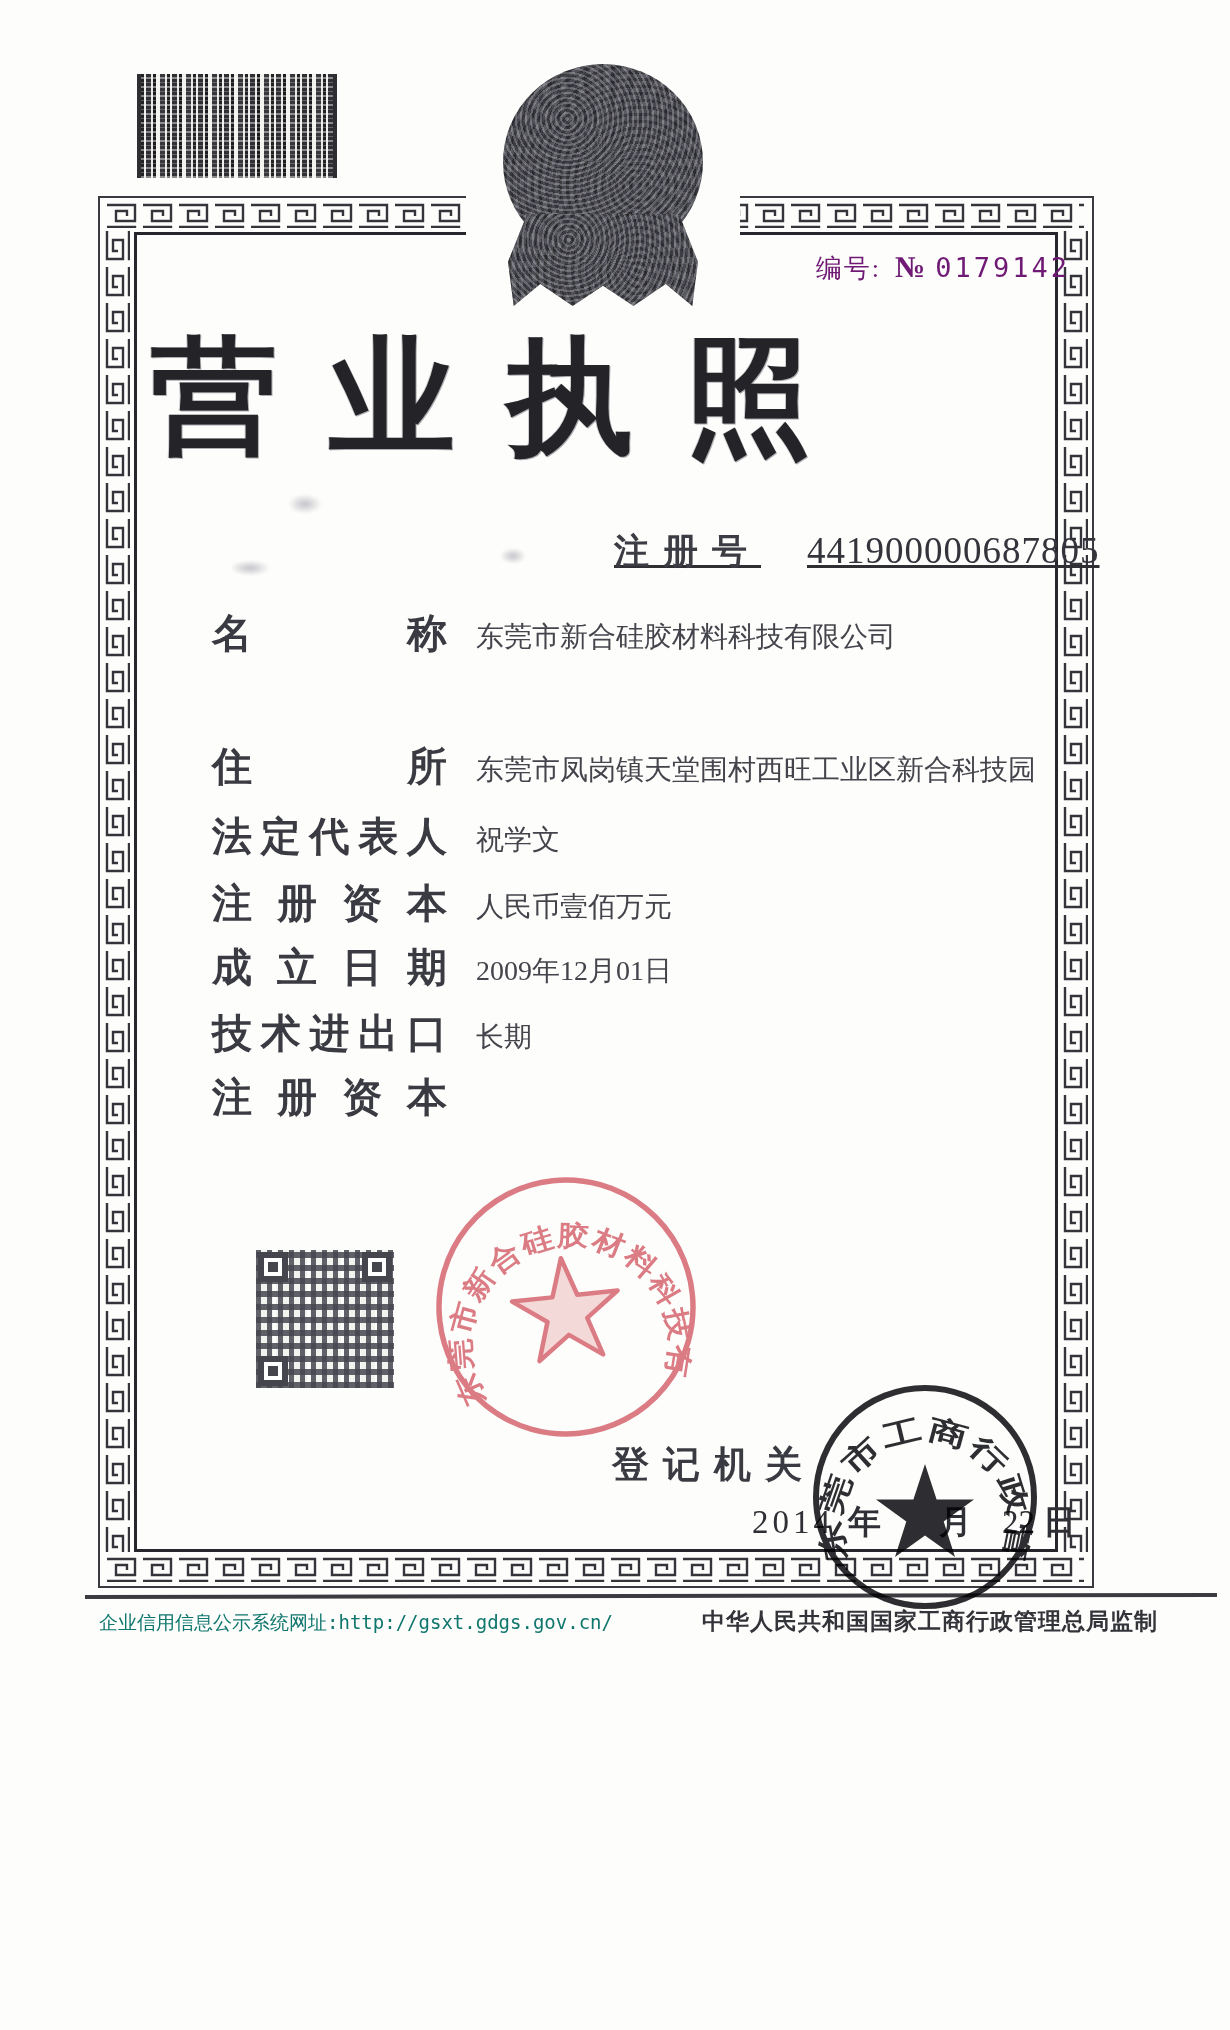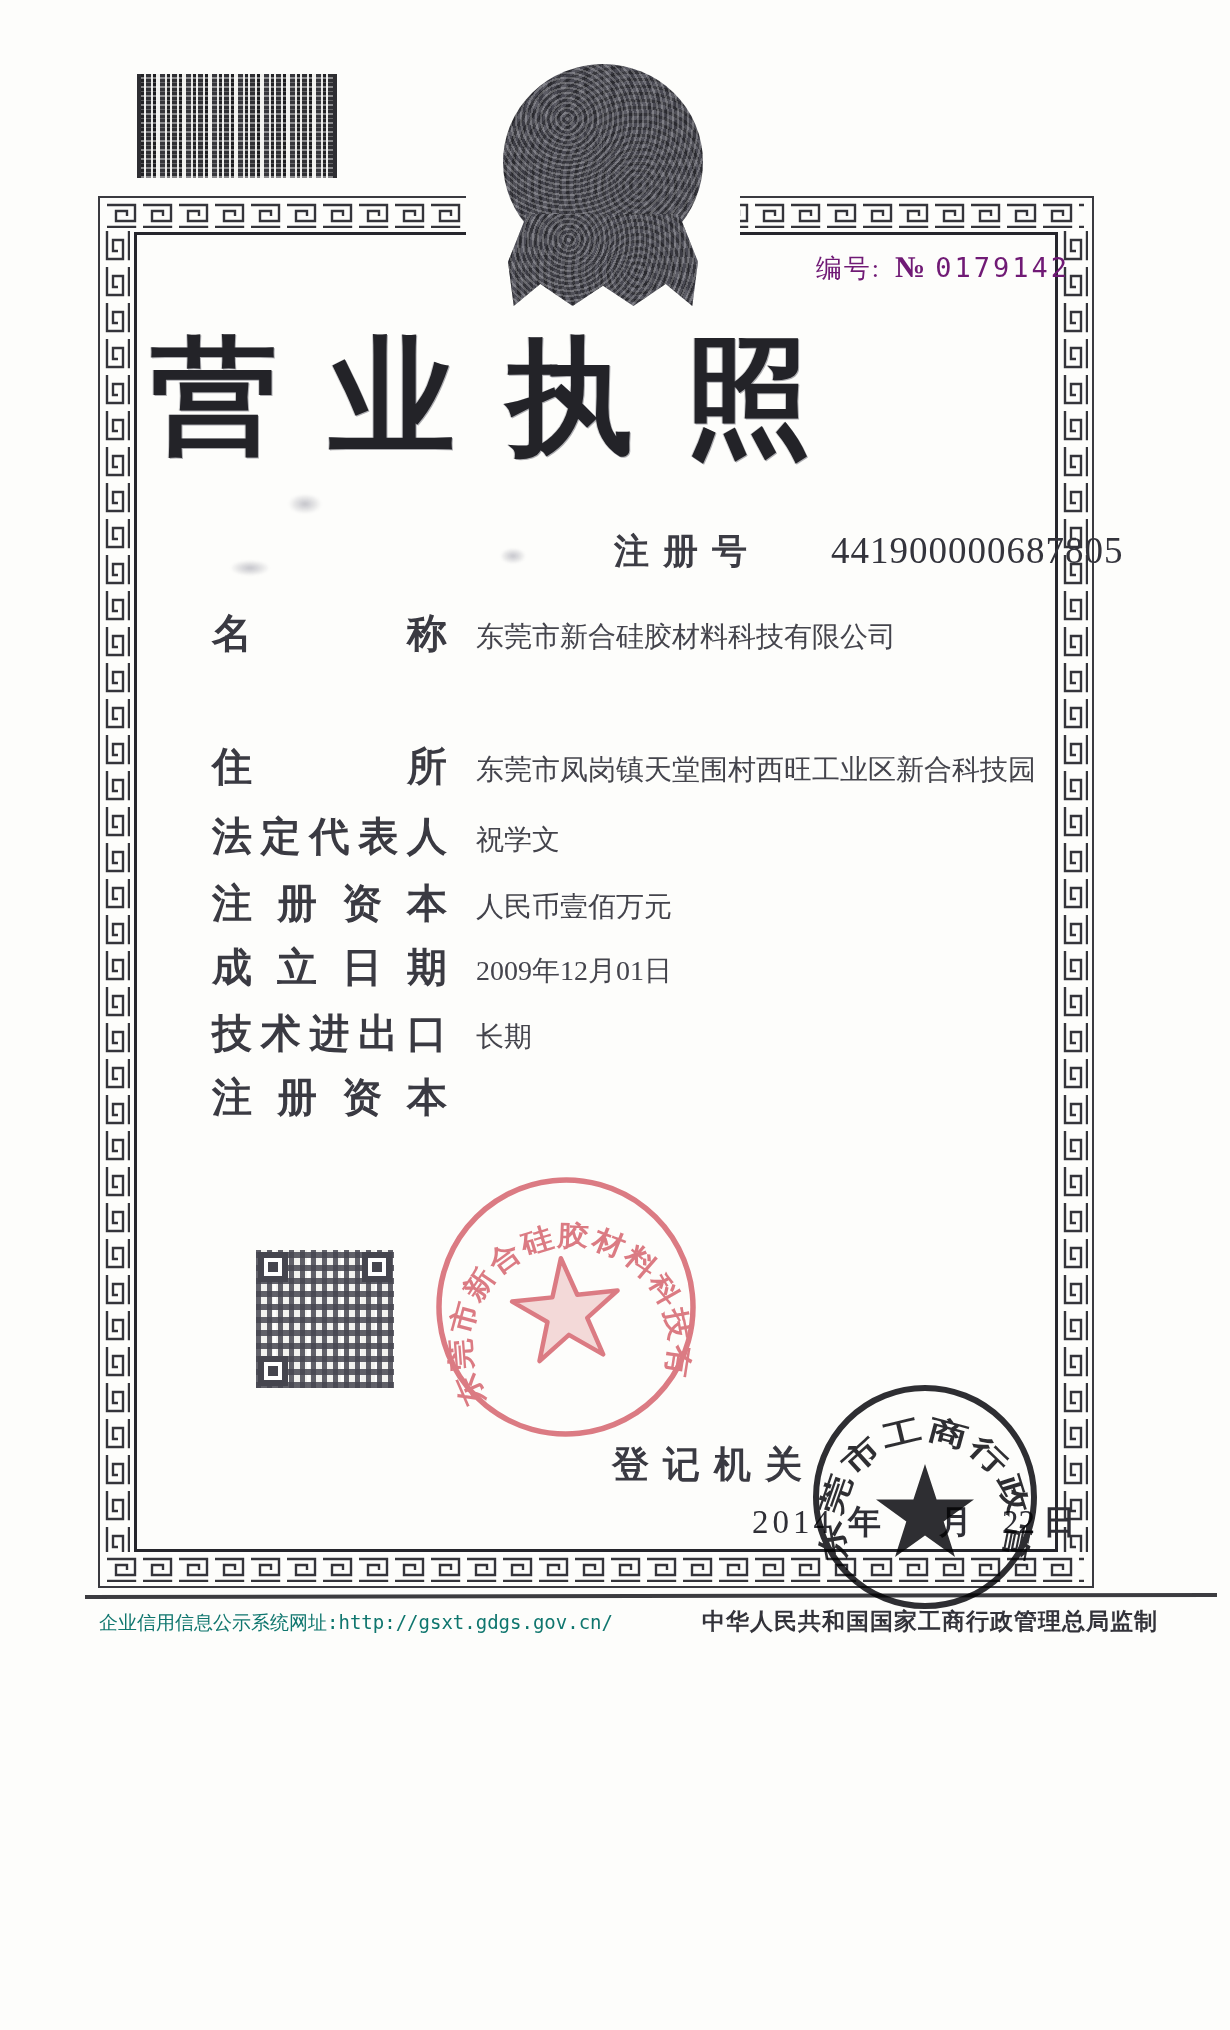--- a/index.html
+++ b/index.html
@@ -45,23 +45,23 @@
   .serial{position:absolute; left:780px; top:250px; width:290px; text-align:right; z-index:3;
           font-size:26px; letter-spacing:2px; color:#701a75;}
   .serial .no-symbol{font-weight:bold; font-size:30px; padding:0 8px 0 14px;}
   .serial .digits{font-family:"DejaVu Sans Mono","Liberation Mono",monospace; font-size:27px; letter-spacing:3px;}
   .title{
     position:absolute; left:99px; top:322px; width:990px; z-index:3;
     text-align:left; font-size:126px; font-weight:900; line-height:1.2;
     letter-spacing:52px; text-indent:52px; color:#232328;
     text-shadow:1px 1px 0 rgba(110,110,118,.55), -1px 0 0 rgba(120,120,128,.35);
   }
-  .regno{position:absolute; left:614px; top:528px; z-index:3; display:flex; align-items:baseline; gap:22px;}
+  .regno{position:absolute; left:614px; top:528px; z-index:3; display:flex; align-items:baseline; gap:46px;text-decoration:underline;}
   .regno .regno-label{font-size:35px; font-weight:bold; letter-spacing:14px; color:#3c3c44;}
-  .regno .regno-number{font-size:37px; letter-spacing:1px; color:#34343c;margin-left:48px;}
+  .regno .regno-number{font-size:37px; letter-spacing:1px; color:#34343c;}
   
   .field-row{position:absolute; left:212px; z-index:3; display:flex; align-items:flex-start;}
   .field-label{
     width:235px; flex:0 0 235px; font-size:40px; font-weight:bold; color:#3a3a42;
     text-align:justify; text-align-last:justify; line-height:1.1;
   }
   .field-value{
     margin-left:29px; width:585px; font-size:28px; color:#44444c; line-height:1.2;
     white-space:nowrap; padding-top:8px;
   }

